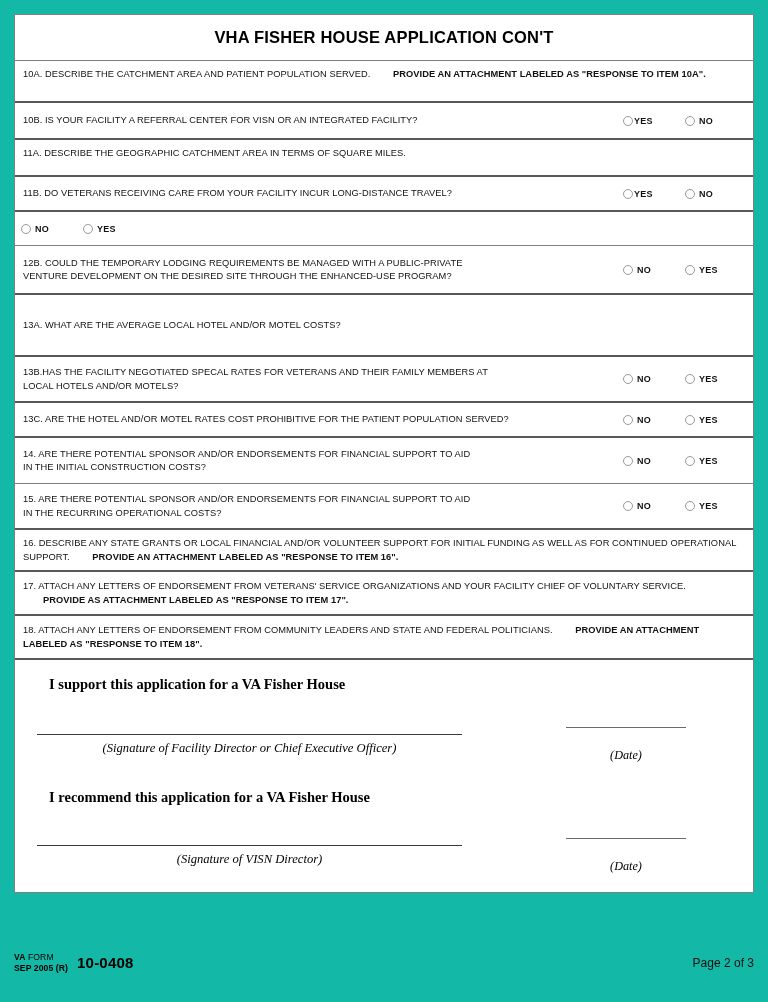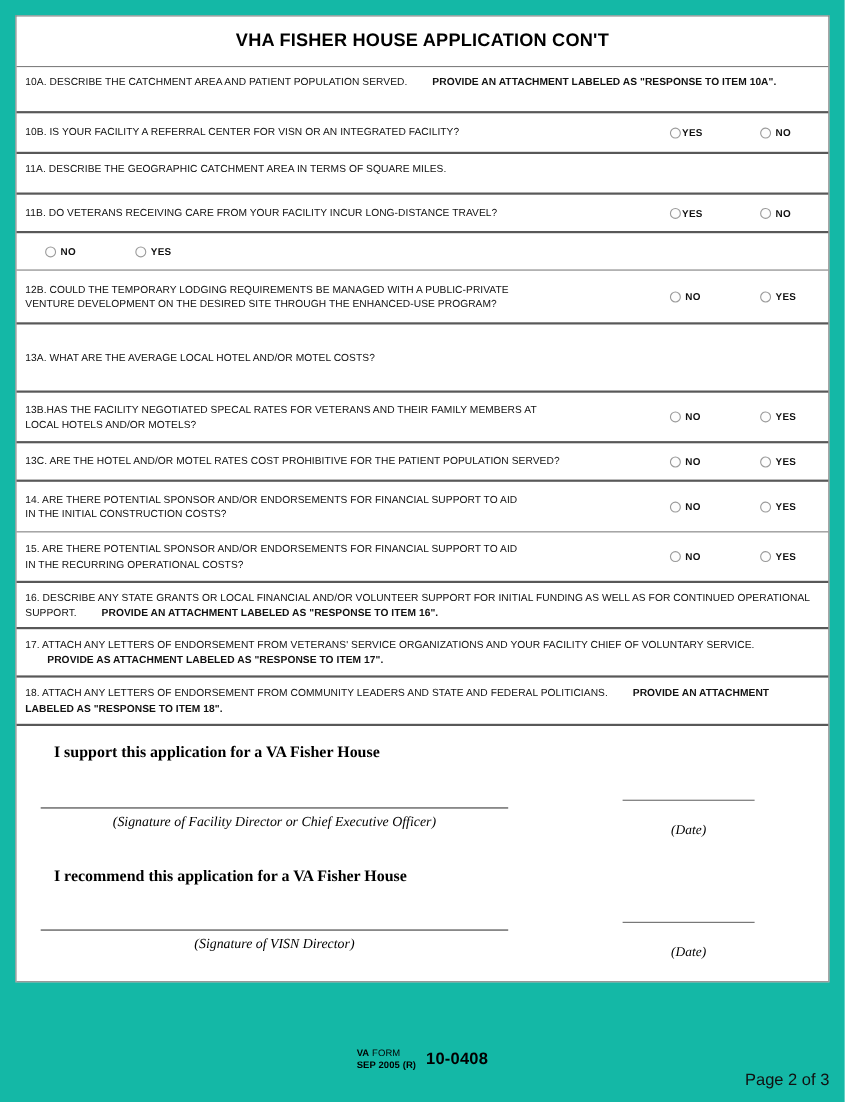--- a/index.html
+++ b/index.html
@@ -71,21 +71,20 @@
     align-items: center;
     justify-content: flex-start;
     box-sizing: border-box;
     padding-left: 6px;
   }
   .opt {
     display: flex;
     align-items: center;
     gap: 4px;
     width: 62px;
-    margin-left: 20px;
   }
   .radio {
     width: 10px;
     height: 10px;
     border: 1px solid #9a9a9a;
     border-radius: 50%;
     background: #fdfdfd;
     box-sizing: border-box;
     flex: 0 0 auto;
   }
@@ -153,21 +152,20 @@
 
   
   .footer {
     position: absolute;
     left: 14px;
     top: 952px;
     width: 740px;
     display: flex;
     align-items: center;
     box-sizing: border-box;
-    flex-direction: column;
   }
   .footer-left {
     display: flex;
     align-items: center;
     gap: 9px;
   }
   .va-form-lines {
     font-size: 8.6px;
     font-weight: bold;
     line-height: 10.6px;
@@ -176,21 +174,21 @@
   }
   .va-form-lines .lt { font-weight: normal; }
   .form-number {
     font-size: 15px;
     font-weight: bold;
     letter-spacing: 0.2px;
     color: #000000;
   }
   .footer-right {
     margin-left: auto;
-    font-size: 15px;
+    font-size: 12px;
     color: #111111;
   }
 </style>
 </head>
 <body>
 
 <div class="page">
 
   <div class="form-table">
 

